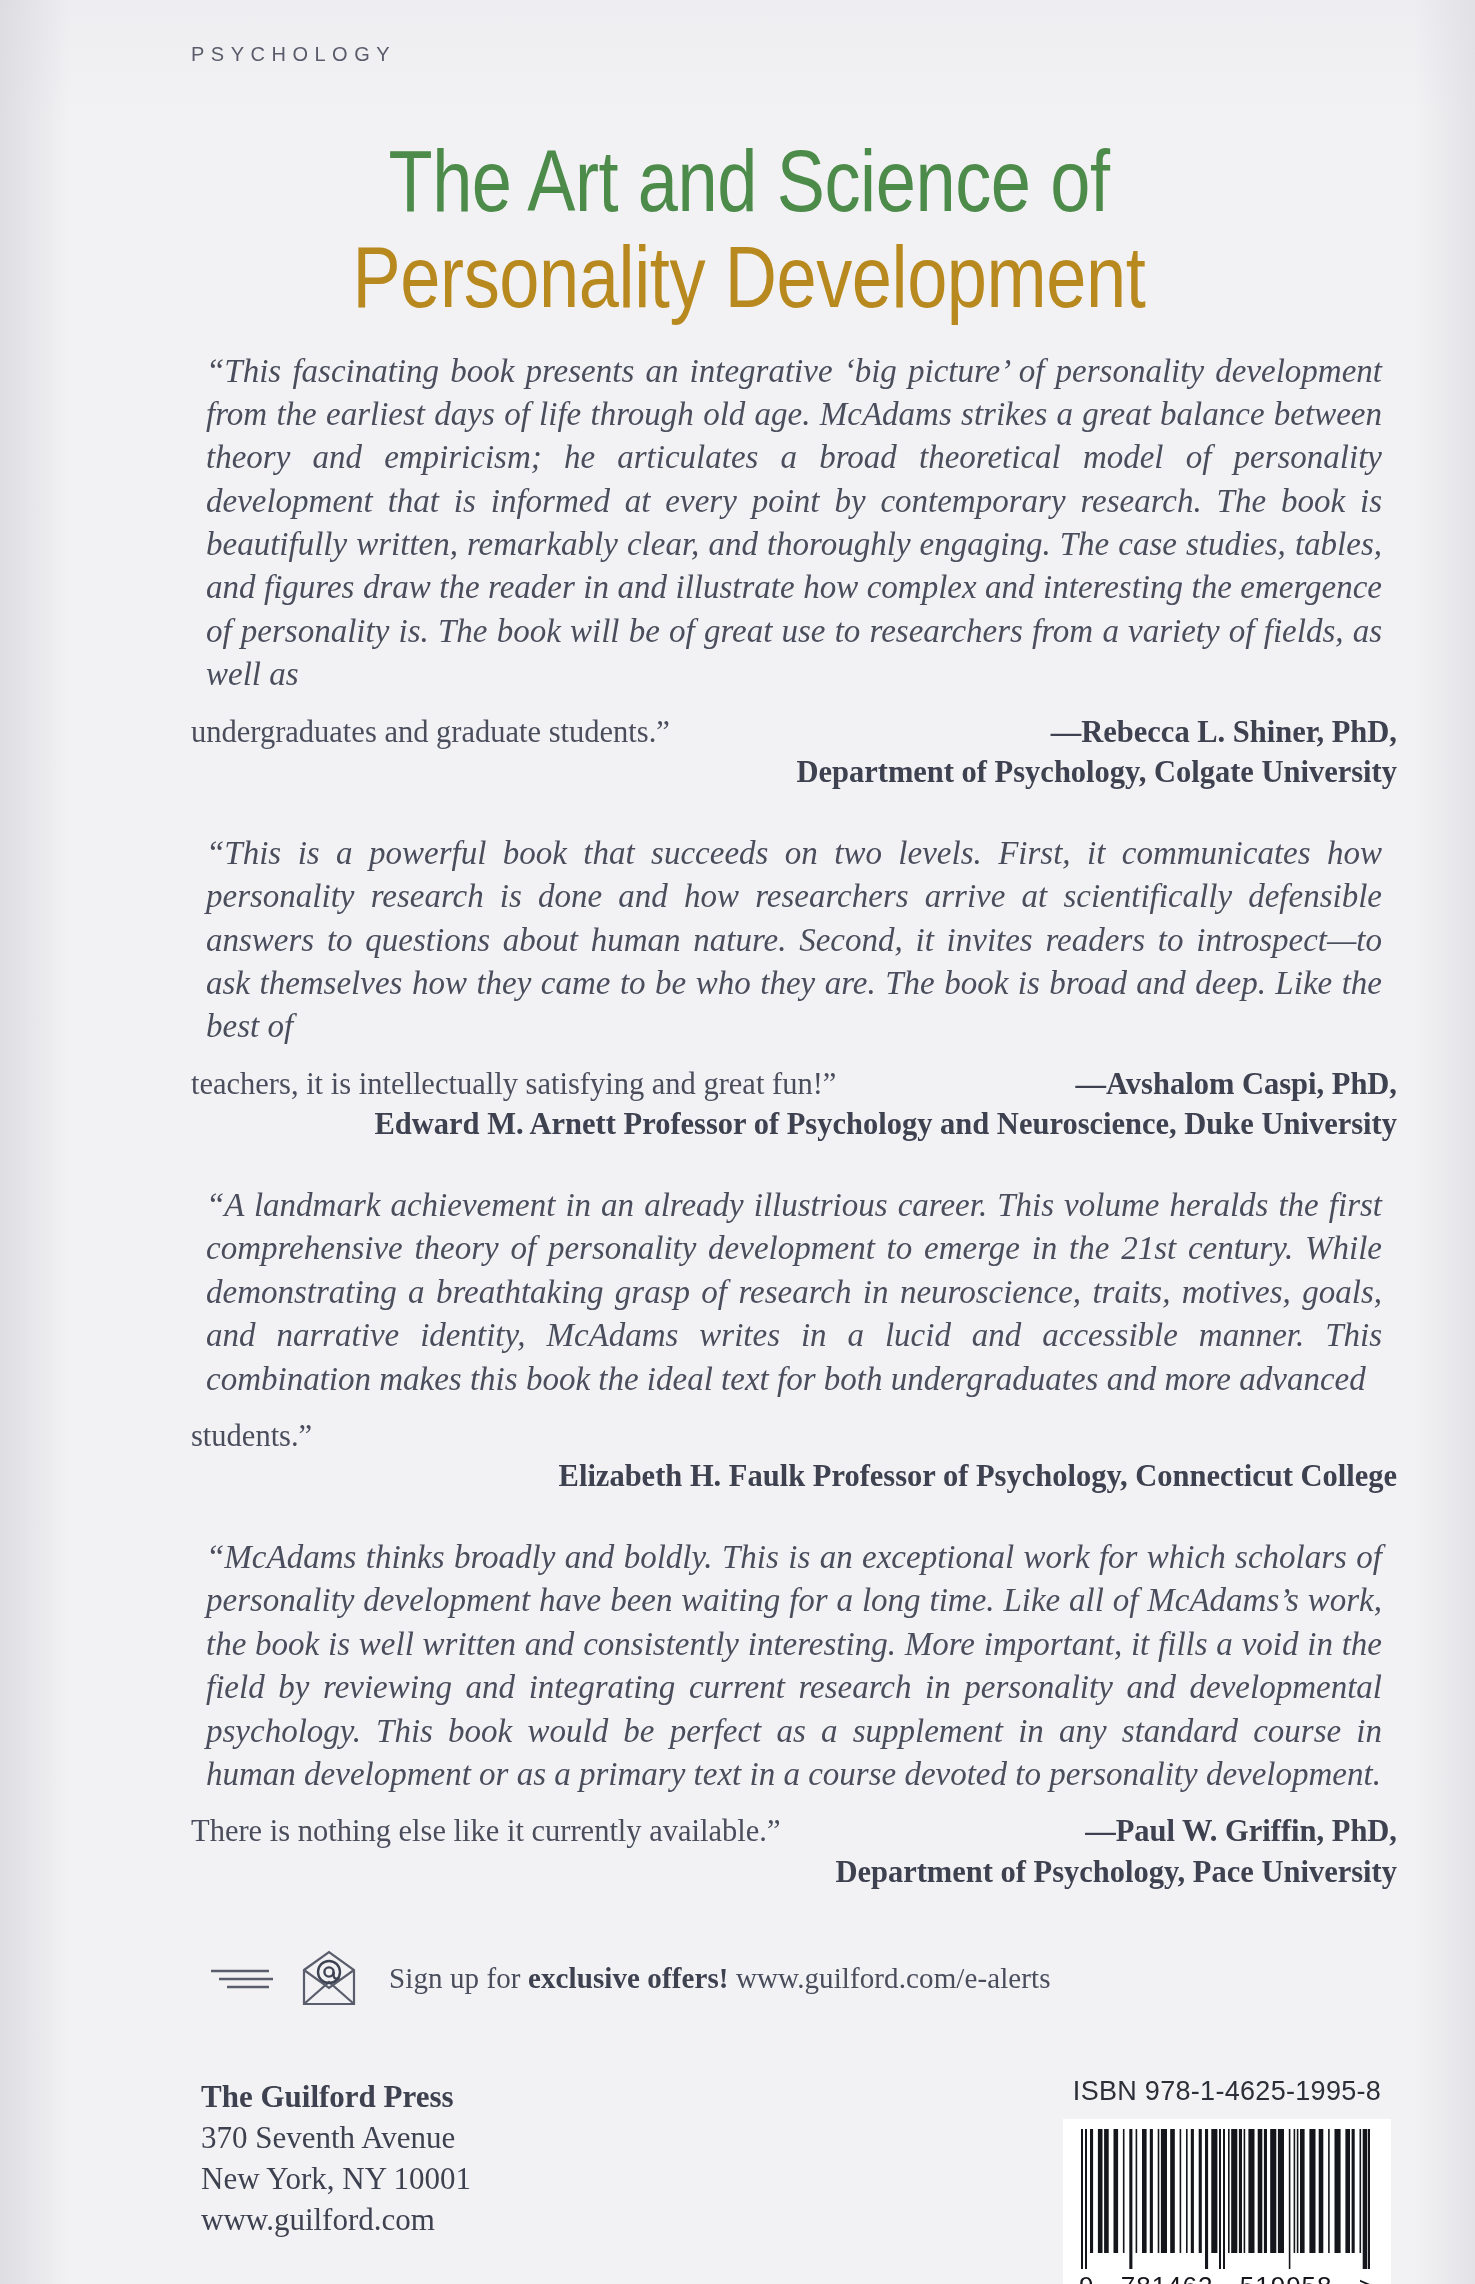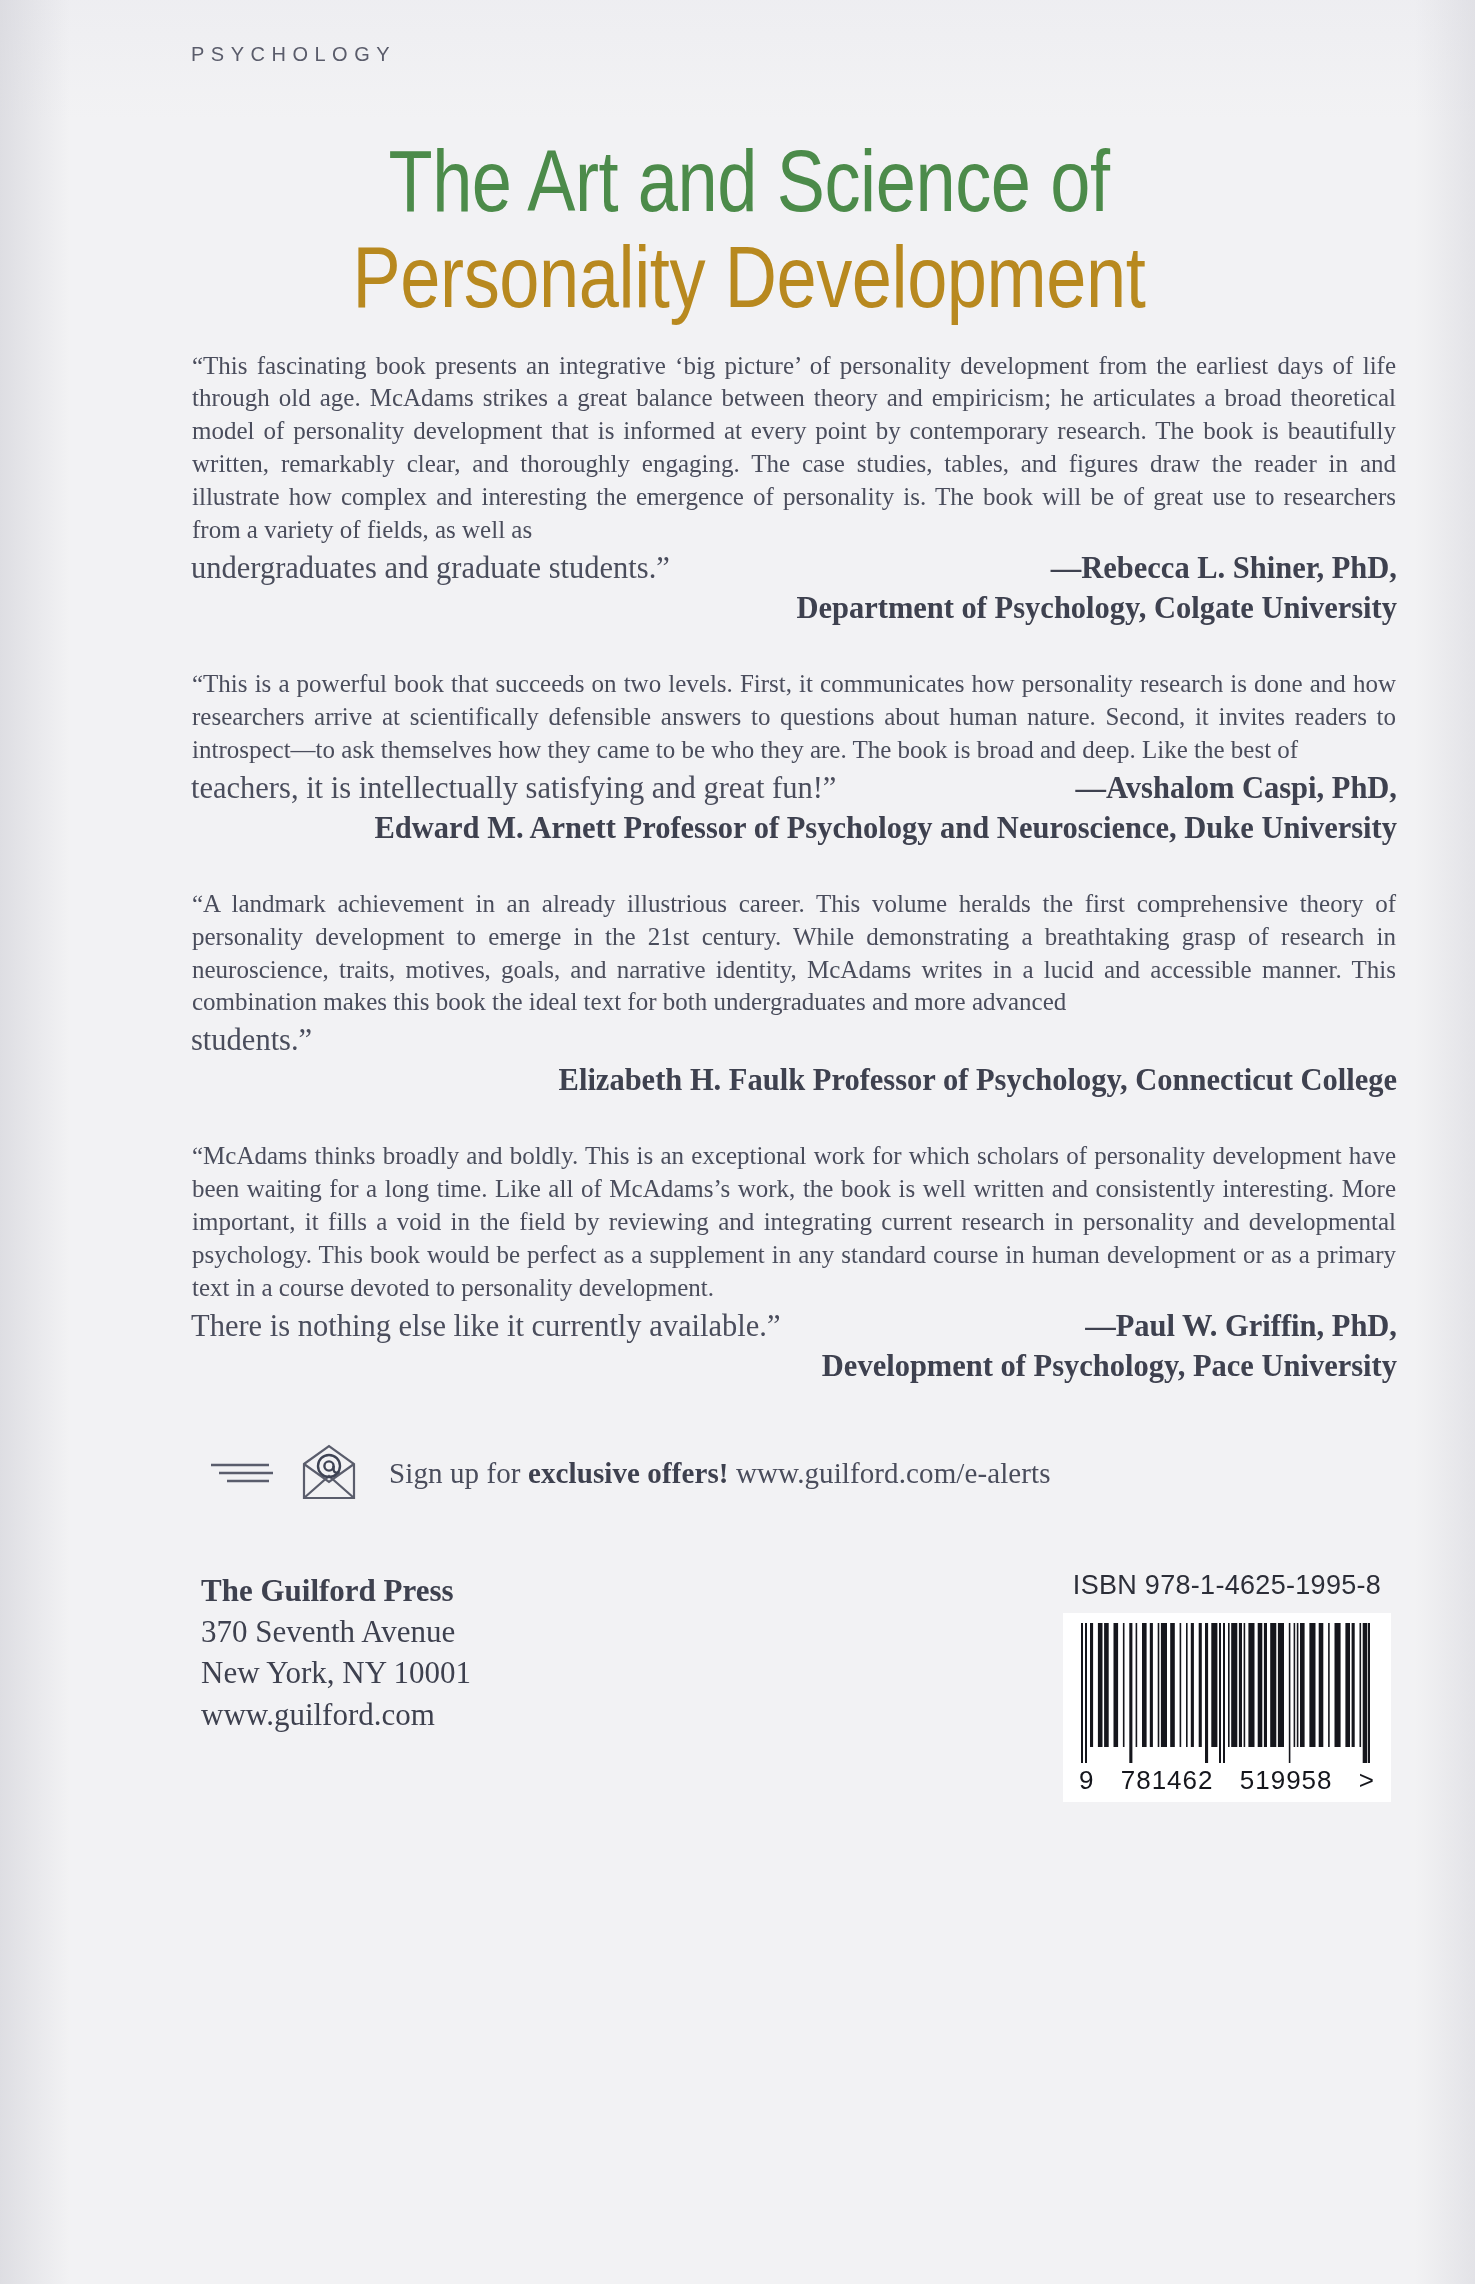--- a/index.html
+++ b/index.html
@@ -65,27 +65,28 @@
 
   
   .blurbs {
     margin-top: 28px;
   }
   .blurb {
     margin-bottom: 40px;
   }
   .blurb-text {
     font-family: "Liberation Serif", serif;
-    font-size: 25px;
+    font-size: 33px;
     line-height: 1.315;
     color: #4a4d5c;
     text-align: justify;
     text-justify: inter-word;
     hyphens: manual;
-    margin: 1px;
+    margin: 15px;
+    font-style: italic;
   }
   .attrib {
     font-family: "Liberation Serif", serif;
     font-weight: bold;
     font-size: 30.5px;
     line-height: 1.315;
     color: #3e414f;
     text-align: right;
     margin: 0;
   }
@@ -224,21 +225,21 @@
         </div>
         <p class="attrib">Elizabeth H. Faulk Professor of Psychology, Connecticut College</p>
       </div>
 
       <div class="blurb">
         <p class="blurb-text">“McAdams thinks broadly and boldly. This is an exceptional work for which scholars of personality development have been waiting for a long time. Like all of McAdams’s work, the book is well written and consistently interesting. More important, it fills a void in the field by reviewing and integrating current research in personality and developmental psychology. This book would be perfect as a supplement in any standard course in human development or as a primary text in a course devoted to personality development.</p>
         <div class="blurb-last-row">
           <span class="tail">There is nothing else like it currently available.”</span>
           <span class="attrib">—Paul W. Griffin, PhD,</span>
         </div>
-        <p class="attrib">Development of Psychology, Pace University</p>
+        <p class="attrib">Department of Psychology, Pace University</p>
       </div>
 
     </div>
 
     <div class="ealerts">
       <svg class="speedlines" viewBox="0 0 66 40">
         <line x1="2" y1="12" x2="60" y2="12" stroke="#5a5d6c" stroke-width="2.4"></line>
         <line x1="10" y1="20" x2="64" y2="20" stroke="#5a5d6c" stroke-width="2.4"></line>
         <line x1="18" y1="28" x2="60" y2="28" stroke="#5a5d6c" stroke-width="2.4"></line>
       </svg>

